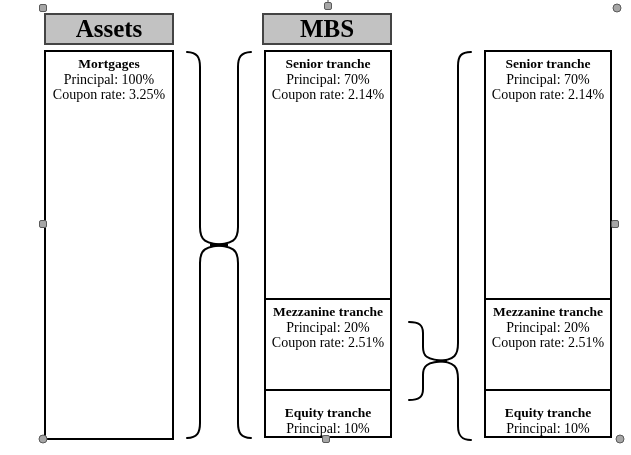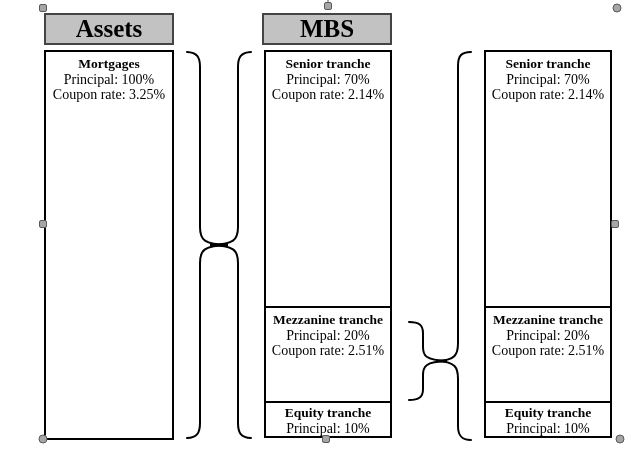--- a/index.html
+++ b/index.html
@@ -41,21 +41,21 @@
   .sec-title{font-weight:bold;font-size:13.5px;line-height:16px;}
   .sec-line{font-size:14px;line-height:15px;}
   #assets-body{left:44px;width:130px;height:390px;}
   #mbs-body{left:264px;width:128px;height:388px;}
   #cmo-body{left:484px;width:128px;height:388px;}
   #assets-header{left:44px;}
   #mbs-header{left:262px;}
   #cmo-header{left:483px;}
   .sec-senior{height:270px;text-align:center;}
   .sec-mezz{height:100px;}
-  .sec-equity{flex:1;padding-top:2px;}
+  .sec-equity{flex:1;padding-top:14px;}
   .sec-full{flex:1;}
   #overlay{
     position:absolute;left:0;top:0;width:631px;height:455px;
     pointer-events:none;
   }
 </style>
 </head>
 <body>
 
 <div id="canvas">

